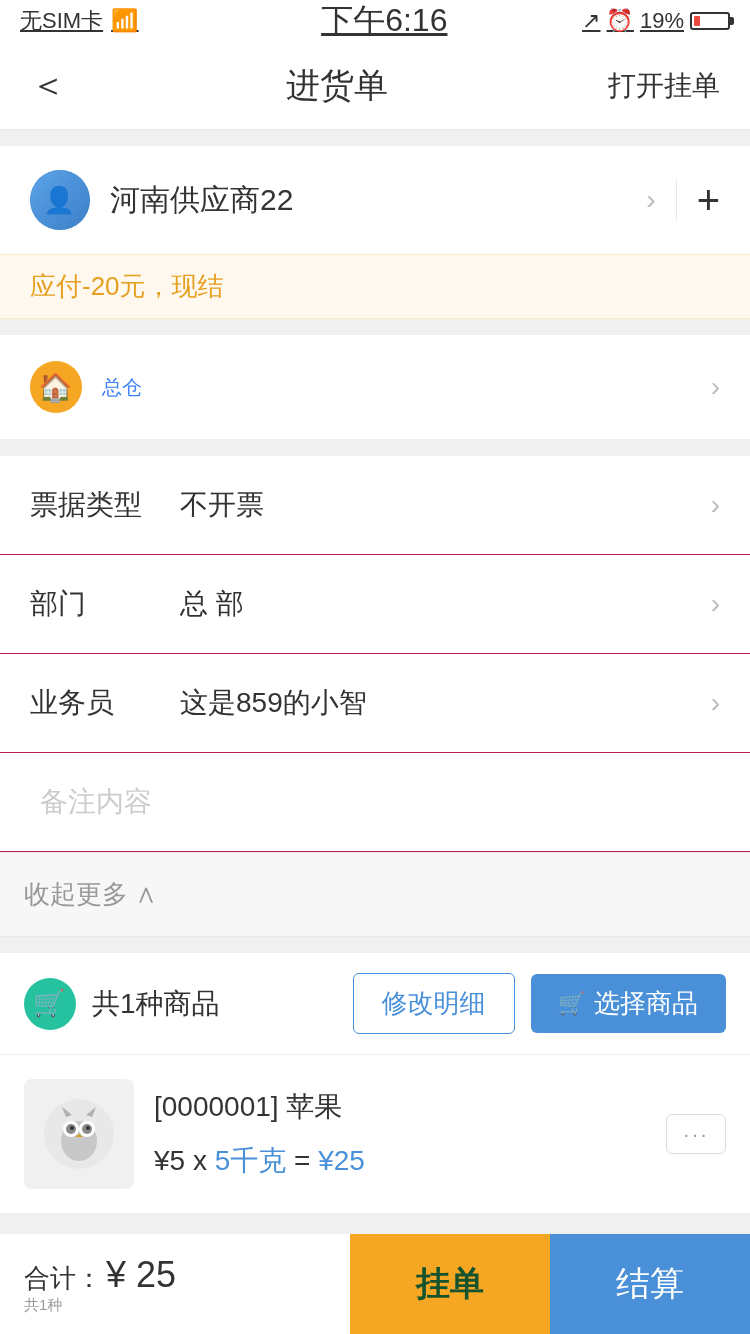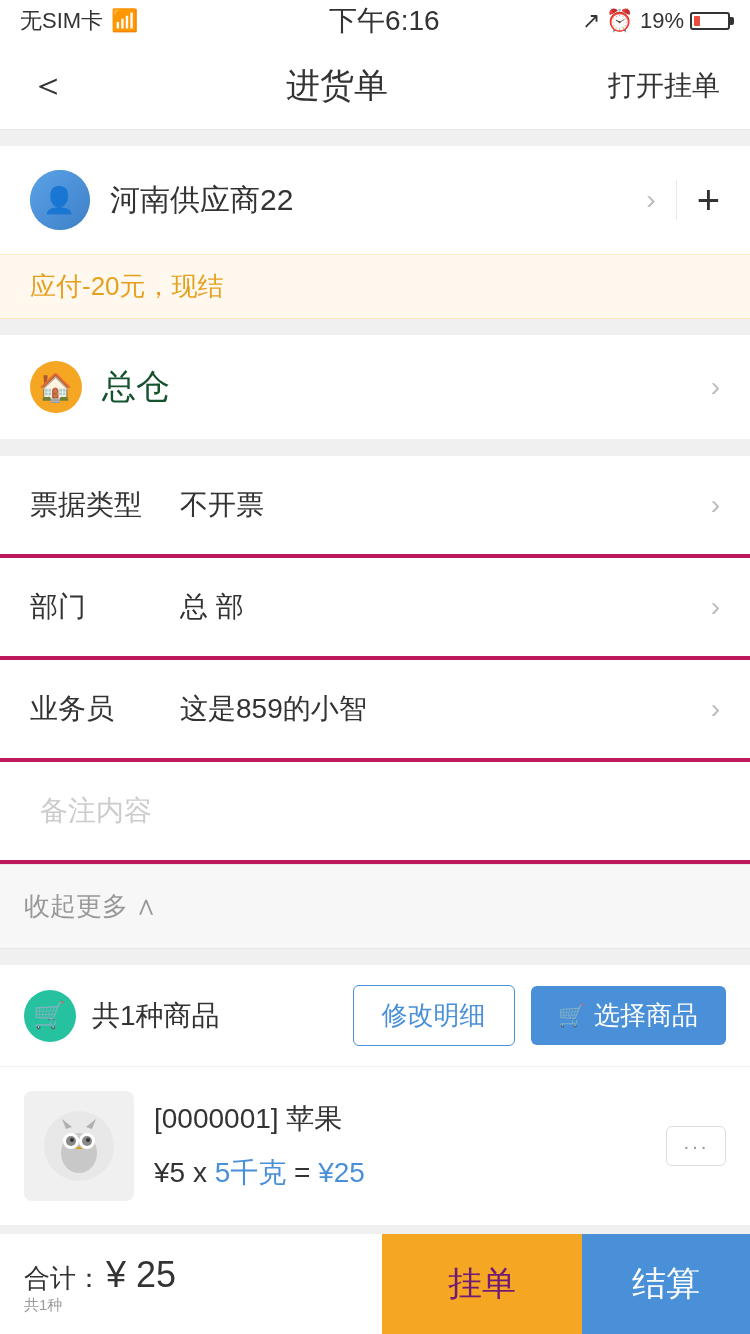--- a/index.html
+++ b/index.html
@@ -17,23 +17,24 @@
     .status-bar {
       width: 750px;
       height: 42px;
       background: #fff;
       display: flex;
       align-items: center;
       justify-content: space-between;
       padding: 0 20px;
       font-size: 22px;
       color: #333;
+      text-decoration: underline;
     }
     .status-left { display: flex; align-items: center; gap: 8px; }
-    .status-center { font-size: 28px; font-weight: 500; margin-left: 48px; }
+    .status-center { font-size: 32px; font-weight: 500; margin-left: 48px; }
     .status-right { display: flex; align-items: center; gap: 6px; font-size: 22px; }
     .battery {
       width: 40px; height: 18px;
       border: 2px solid #333;
       border-radius: 3px;
       position: relative;
       display: inline-flex;
       align-items: center;
       padding: 2px;
     }
@@ -127,29 +128,29 @@
       border-bottom: 1px solid #f0f0f0;
     }
     .row-icon {
       width: 52px; height: 52px;
       border-radius: 50%;
       background: #f5a623;
       display: flex; align-items: center; justify-content: center;
       margin-right: 20px;
       flex-shrink: 0;
     }
-    .row-label { flex: 1; font-size: 34px; color: #14532d; }
+    .row-label { flex: 1; font-size: 20px; color: #3b82f6; }
 
     
     .form-row {
       display: flex;
       align-items: center;
       padding: 30px 30px;
       background: #fff;
-      border-bottom: 4px solid #be185d;
+      border-bottom: 1px solid #be185d;
     }
     .form-label {
       font-size: 28px;
       color: #333;
       width: 140px;
       flex-shrink: 0;
     }
     .form-value {
       flex: 1;
       font-size: 28px;
@@ -259,28 +260,29 @@
       justify-content: center;
       padding: 0 24px;
       background: #fff;
     }
     .total-label { font-size: 26px; color: #333; }
     .total-amount { font-size: 36px; color: #333; font-weight: 500; }
     .total-count { font-size: 15px; color: #999; }
     .btn-hang {
       width: 200px;
       background: #f5a623;
-      color: #701a75;
+      color: #14532d;
       font-size: 34px;
       display: flex; align-items: center; justify-content: center;
       cursor: pointer;
       border: none;
+      font-weight: bold;
     }
     .btn-checkout {
-      width: 168px;
+      width: 200px;
       background: #4a90d9;
       color: #fff;
       font-size: 34px;
       display: flex; align-items: center; justify-content: center;
       cursor: pointer;
       border: none;
     }
   </style>
 </head>
 <body>

